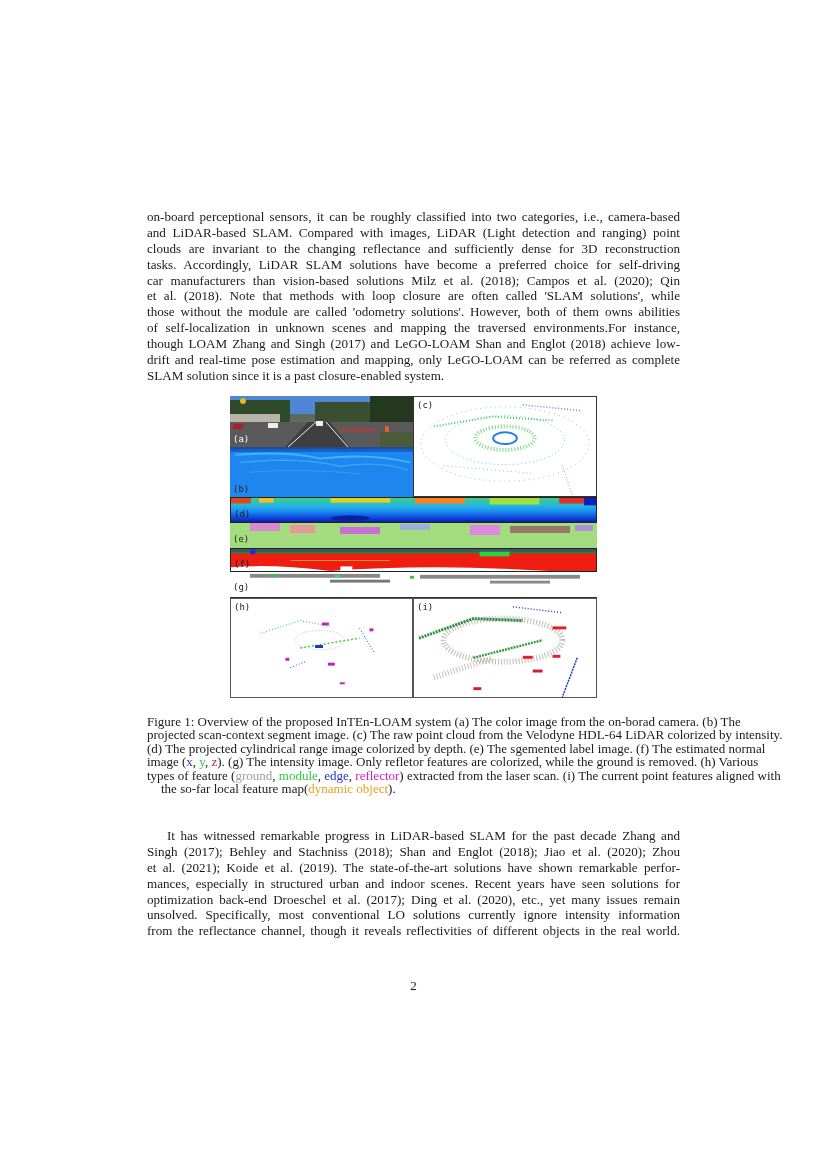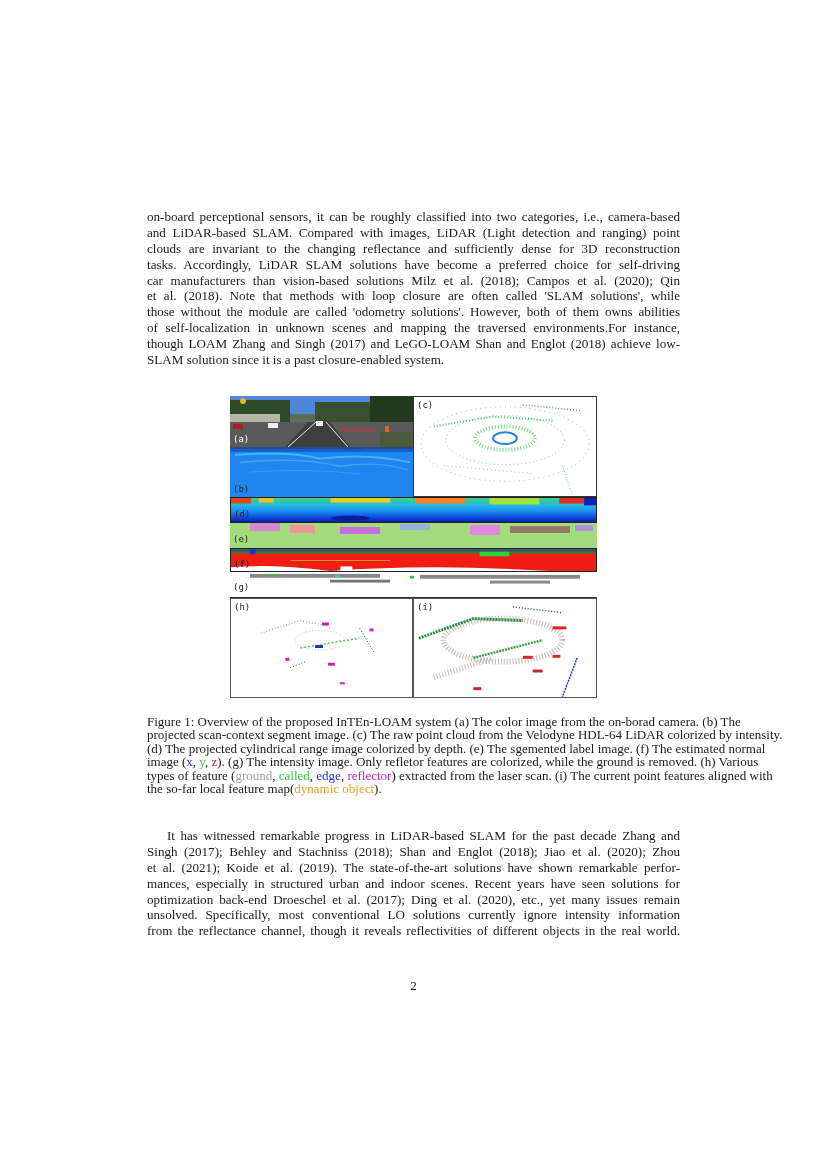--- a/index.html
+++ b/index.html
@@ -27,37 +27,38 @@
   #p-e { left: 0; top: 127px; width: 367px; height: 25px; background: #a3db7f; }
   #p-f { left: 0; top: 152px; width: 367px; height: 24px; background: #ef1d12; border: 1.5px solid #222; }
   #p-g { left: 0; top: 176px; width: 367px; height: 26px; background: #fff; border-bottom: 1.5px solid #333; }
   #p-h { left: 0; top: 202px; width: 183px; height: 100px; background: #fff; border: 1.5px solid #555; }
   #p-i { left: 183px; top: 202px; width: 184px; height: 100px; background: #fff; border: 1.5px solid #555; }
   .panel svg { position: absolute; left: 0; top: 0; width: 100%; height: 100%; }
 
   #caption { position: absolute; left: 147px; top: 715px; width: 533px; font-size: 13px; line-height: 13.4px;
              text-align: justify; }
   #caption .line { display: block; white-space: nowrap; text-align: justify; text-align-last: justify; height: 13.4px; }
-  #caption .line.last { text-align-last: left; }
+  #caption .line.last { text-align-last: left; margin-left: 14px; }
 
   #page-number { position: absolute; left: 0; width: 827px; top: 978px; text-align: center; font-size: 13.1px; }
 </style>
 </head>
 <body>
 
 <div id="para1" class="para">
   <span class="line">on-board perceptional sensors, it can be roughly classified into two categories, i.e., camera-based</span>
   <span class="line">and LiDAR-based SLAM. Compared with images, LiDAR (Light detection and ranging) point</span>
   <span class="line">clouds are invariant to the changing reflectance and sufficiently dense for 3D reconstruction</span>
   <span class="line">tasks.  Accordingly, LiDAR SLAM solutions have become a preferred choice for self-driving</span>
   <span class="line">car manufacturers than vision-based solutions Milz et al. (2018); Campos et al. (2020); Qin</span>
   <span class="line">et al. (2018).  Note that methods with loop closure are often called 'SLAM solutions', while</span>
   <span class="line">those without the module are called 'odometry solutions'. However, both of them owns abilities</span>
   <span class="line">of self-localization in unknown scenes and mapping the traversed environments.For instance,</span>
   <span class="line">though LOAM Zhang and Singh (2017) and LeGO-LOAM Shan and Englot (2018) achieve low-</span>
+  <span class="line">drift and real-time pose estimation and mapping, only LeGO-LOAM can be referred as complete</span>
   <span class="line last">SLAM solution since it is a past closure-enabled system.</span>
 </div>
 
 <div id="figure">
 
   <div class="panel" id="p-a">
     <svg viewBox="0 0 183 51" preserveAspectRatio="none">
       <rect x="0" y="0" width="183" height="18" fill="#4f86d8"></rect>
       <rect x="0" y="4" width="60" height="22" fill="#2f4a28"></rect>
       <rect x="85" y="6" width="55" height="20" fill="#3a4f30"></rect>
@@ -191,21 +192,21 @@
     </svg>
     <span class="lbl" style="top:3px;">(i)</span>
   </div>
 </div>
 
 <div id="caption">
   <span class="line">Figure 1:  Overview of the proposed InTEn-LOAM system (a) The color image from the on-borad camera.  (b) The</span>
   <span class="line">projected scan-context segment image. (c) The raw point cloud from the Velodyne HDL-64 LiDAR colorized by intensity.</span>
   <span class="line">(d) The projected cylindrical range image colorized by depth. (e) The sgemented label image. (f) The estimated normal</span>
   <span class="line"><span>image (</span><span style="color:#2233cc">x</span><span>, </span><span style="color:#2ecc40">y</span><span>, </span><span style="color:#d02020">z</span><span>).  (g) The intensity image.  Only refletor features are colorized, while the ground is removed.  (h) Various</span></span>
-  <span class="line"><span>types of feature (</span><span style="color:#a0a0a0">ground</span><span>, </span><span style="color:#2ecc40">called</span><span>, </span><span style="color:#2233cc">edge</span><span>, </span><span style="color:#d020c0">reflector</span><span>) extracted from the laser scan. (i) The current point features aligned with</span></span>
+  <span class="line"><span>types of feature (</span><span style="color:#a0a0a0">ground</span><span>, </span><span style="color:#2ecc40">module</span><span>, </span><span style="color:#2233cc">edge</span><span>, </span><span style="color:#d020c0">reflector</span><span>) extracted from the laser scan. (i) The current point features aligned with</span></span>
   <span class="line last"><span>the so-far local feature map(</span><span style="color:#e8a020">dynamic object</span><span>).</span></span>
 </div>
 
 <div id="para2" class="para">
   <span class="line indent">It has witnessed remarkable progress in LiDAR-based SLAM for the past decade Zhang and</span>
   <span class="line">Singh (2017); Behley and Stachniss (2018); Shan and Englot (2018); Jiao et al. (2020); Zhou</span>
   <span class="line">et al. (2021); Koide et al. (2019).  The state-of-the-art solutions have shown remarkable perfor-</span>
   <span class="line">mances, especially in structured urban and indoor scenes.  Recent years have seen solutions for</span>
   <span class="line">optimization back-end Droeschel et al. (2017); Ding et al. (2020), etc., yet many issues remain</span>
   <span class="line">unsolved.  Specifically, most conventional LO solutions currently ignore intensity information</span>

